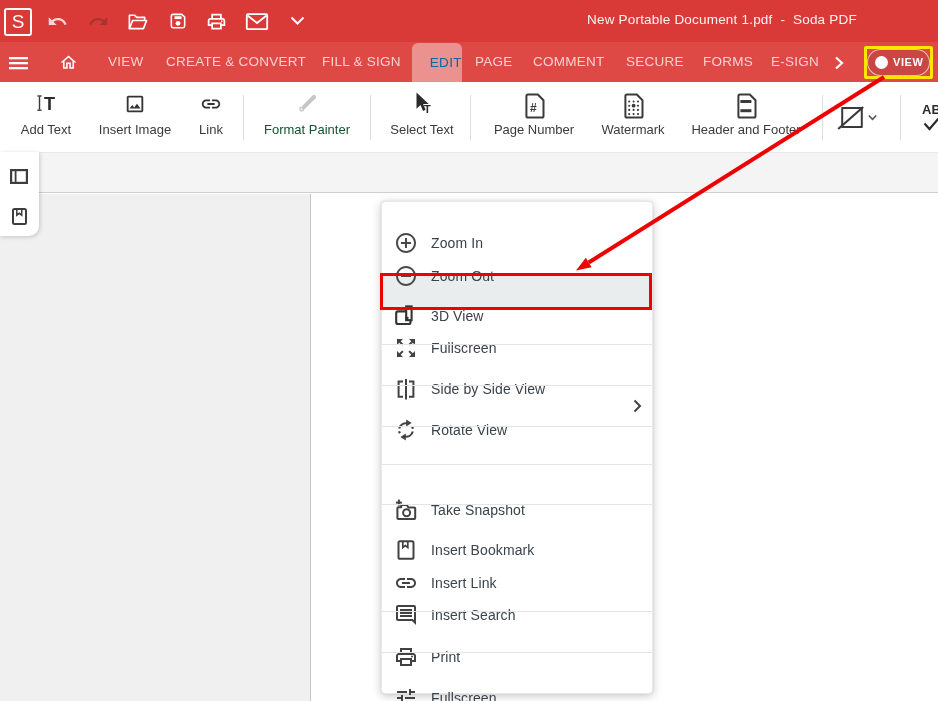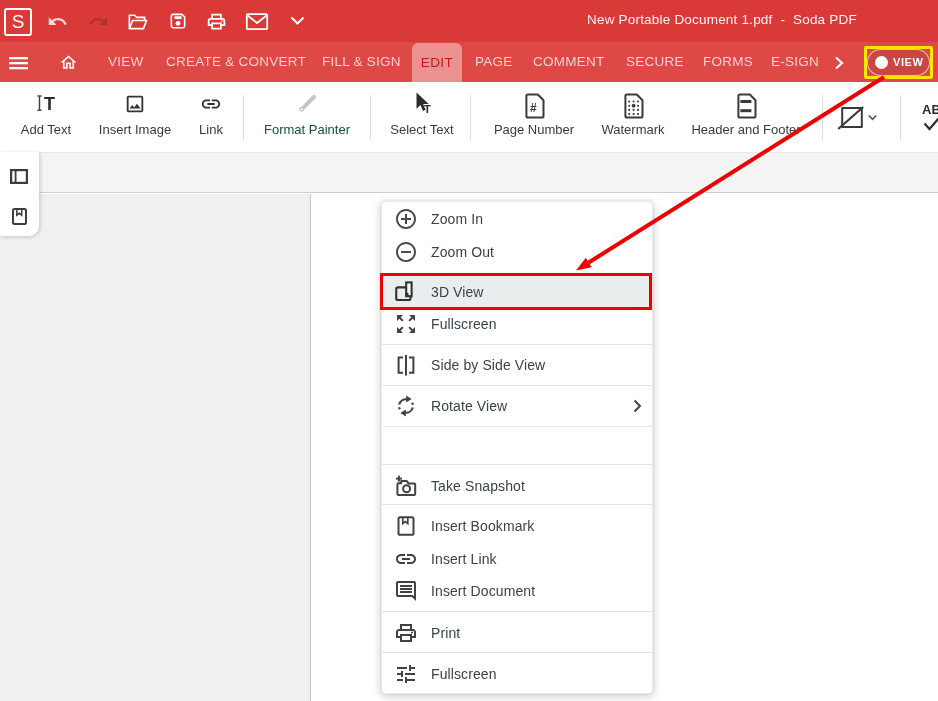--- a/index.html
+++ b/index.html
@@ -7,21 +7,21 @@
   #stage { position:relative; width:938px; height:701px; overflow:hidden; }
   .abs { position:absolute; }
   
   #row1 { left:0; top:0; width:938px; height:42px; background:#d93a38; }
   #row2 { left:0; top:42px; width:938px; height:40px; background:#de4845; }
   #slogo { left:4px; top:8px; width:28px; height:28px; border:2px solid #fff; border-radius:3px; color:#fff; font-size:19px; text-align:center; line-height:24px; }
   #title { top:12px; left:587px; color:rgba(255,255,255,0.93); font-size:13.5px; letter-spacing:0.2px; }
   .r1ic { top:11px; }
   
   .mtab { top:42px; height:40px; line-height:40px; color:rgba(255,255,255,0.75); font-size:13.5px; letter-spacing:0.25px; white-space:nowrap; }
-  #edittab { left:412px; top:43px; width:50px; height:39px; background:rgba(255,255,255,0.4); border-radius:6px 6px 0 0; color:#b91c1c; font-size:13.5px; letter-spacing:0.4px; text-align:center; line-height:39px; }
+  #edittab { left:412px; top:43px; width:50px; height:39px; background:rgba(255,255,255,0.4); border-radius:6px 6px 0 0; color:#0369a1; font-size:13.5px; letter-spacing:0.4px; text-align:right; line-height:39px; }
   #viewbtn { left:864px; top:46px; width:69px; height:33px; border:3px solid #ffe500; border-radius:2px; }
   #viewpill { left:867px; top:49px; width:63px; height:27px; background:#c94643; border:1px solid rgba(255,255,255,0.65); border-radius:14px; }
   #viewdot { left:875px; top:56px; width:13px; height:13px; background:#fff; border-radius:50%; }
   #viewtxt { left:893px; top:56px; color:#fff; font-size:11px; font-weight:bold; letter-spacing:0.6px; }
   
   #toolbar { left:0; top:82px; width:938px; height:70px; background:#fff; }
   .tbi { top:82px; width:120px; height:70px; text-align:center; }
   .tbi svg, .tbi .icwrap { display:block; margin:11px auto 0; }
   .tblbl { position:absolute; top:40px; left:0; right:0; font-size:13px; color:#3a3a3a; letter-spacing:0px; white-space:nowrap; }
   .tbsep { top:95px; width:1px; height:45px; background:#dcdcdc; }
@@ -29,21 +29,21 @@
   #tabbar { left:0; top:152px; width:938px; height:41px; background:#f4f4f4; border-top:1px solid #e8e8e8; border-bottom:1px solid #cfcfcf; }
   #doctab { left:39px; top:152px; width:181px; height:41px; background:#e6f2fc; color:#253139; font-size:13.5px; font-weight:normal; -webkit-text-stroke:0.3px #253139; line-height:41px; padding-left:10px; letter-spacing:0.2px; }
   
   #mainL { left:0; top:194px; width:310px; height:507px; background:#f0f0f0; }
   #maindiv { left:310px; top:194px; width:1px; height:507px; background:#c6c6c6; }
   #mainR { left:311px; top:194px; width:627px; height:507px; background:#fff; }
   
   #lpanel { left:0; top:152px; width:39px; height:84px; background:#fff; border-radius:0 0 10px 0; box-shadow:1px 1px 4px rgba(0,0,0,0.18); }
   
   #menu { left:381px; top:201px; width:272px; height:493px; background:#fff; border:1px solid #e9e9e9; border-radius:4px; box-shadow:0 2px 10px rgba(0,0,0,0.22), 0 0 2px rgba(0,0,0,0.10); }
-  .mi { left:381px; width:272px; height:32px; }
+  .mi { left:381px; width:272px; height:32px;margin-top:24px; }
   .mi .ic { position:absolute; left:12.5px; top:4px; width:24px; height:24px; }
   .mi .tx { position:absolute; left:50px; top:0; line-height:32px; font-size:14px; color:#3a434b; letter-spacing:0.1px; white-space:nowrap; }
   .msep { left:382px; width:270px; height:1px; background:#e4e4e4; }
   #hirow { left:383px; top:276px; width:268px; height:32px; background:#e9edee; }
   #redbox { left:380px; top:273px; width:272px; height:37px; border:3px solid #ee0101; }
   .mchev { left:633px; top:399px; }
   
   #arrow { left:0; top:0; width:938px; height:701px; pointer-events:none; }
 </style>
 </head>
@@ -292,21 +292,21 @@
   <div class="abs mi" style="top:542.5px">
     <svg class="ic" viewBox="0 0 24 24">
         <path fill="#424242" d="M3.9 12c0-1.71 1.39-3.1 3.1-3.1h4V7H7c-2.76 0-5 2.24-5 5s2.24 5 5 5h4v-1.9H7c-1.71 0-3.1-1.39-3.1-3.1zM8 13h8v-2H8v2zm9-6h-4v1.9h4c1.71 0 3.1 1.39 3.1 3.1s-1.39 3.1-3.1 3.1h-4V17h4c2.76 0 5-2.24 5-5s-2.24-5-5-5z"></path>
       </svg>
     <div class="tx">Insert Link</div>
   </div>
   <div class="abs mi" style="top:575px">
     <svg class="ic" viewBox="0 0 24 24">
         <path fill="#424242" d="M21.99 4c0-1.1-.89-2-1.99-2H4c-1.1 0-2 .9-2 2v12c0 1.1.9 2 2 2h14l4 4-.01-18zM20 4v13.17L18.83 16H4V4h16zM6 12h12v2H6v-2zm0-3h12v2H6V9zm0-3h12v2H6V6z"></path>
       </svg>
-    <div class="tx">Insert Document</div>
+    <div class="tx">Insert Search</div>
   </div>
   <div class="abs msep" style="top:611px"></div>
   <div class="abs mi" style="top:617px">
     <svg class="ic" viewBox="0 0 24 24">
         <path fill="#424242" d="M19 8h-1V3H6v5H5c-1.66 0-3 1.34-3 3v6h4v4h12v-4h4v-6c0-1.66-1.34-3-3-3zM8 5h8v3H8V5zm8 12v2H8v-4h8v2zm2-2v-2H6v2H4v-4c0-.55.45-1 1-1h14c.55 0 1 .45 1 1v4h-2z"></path>
         <circle cx="18" cy="11.5" r="1" fill="#424242"></circle>
       </svg>
     <div class="tx">Print</div>
   </div>
   <div class="abs msep" style="top:652px"></div>

